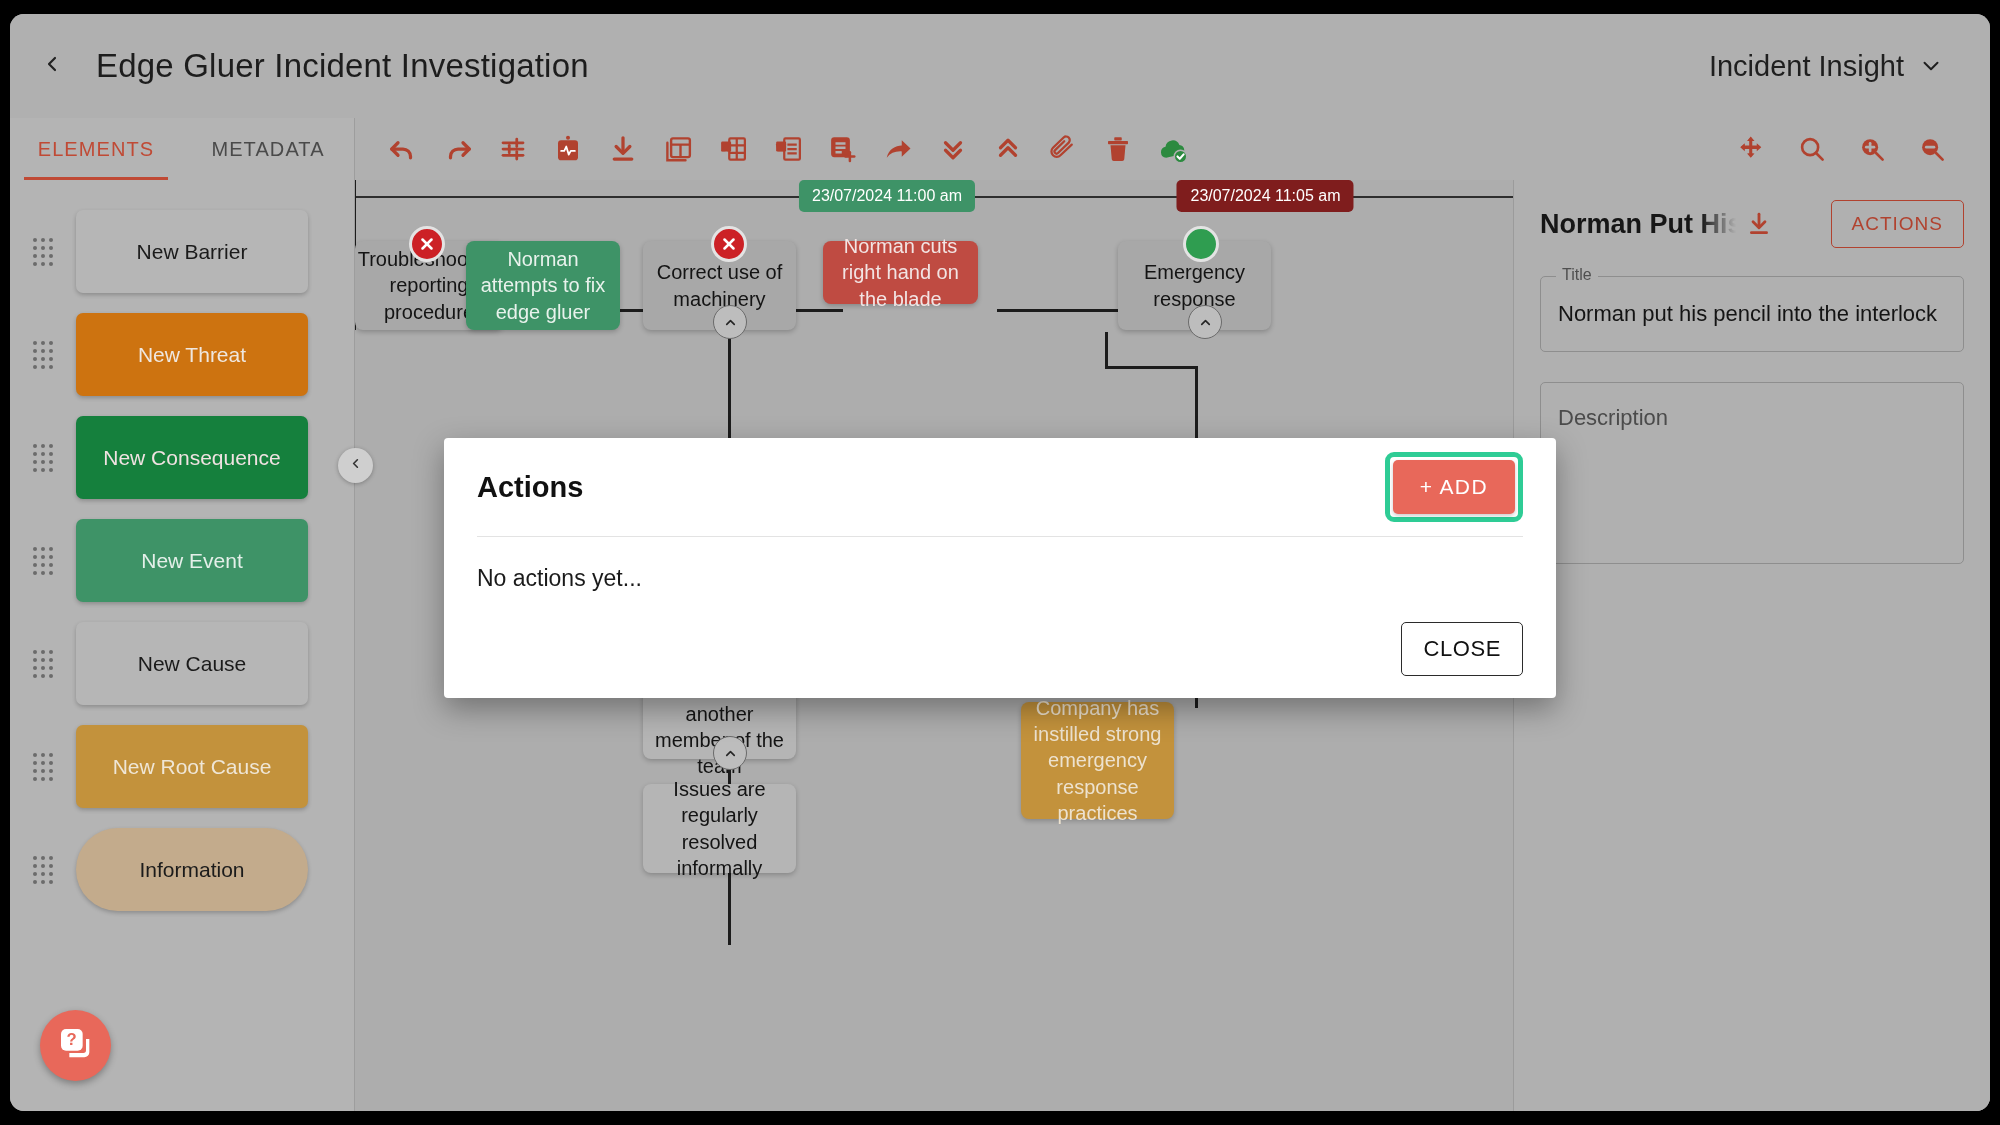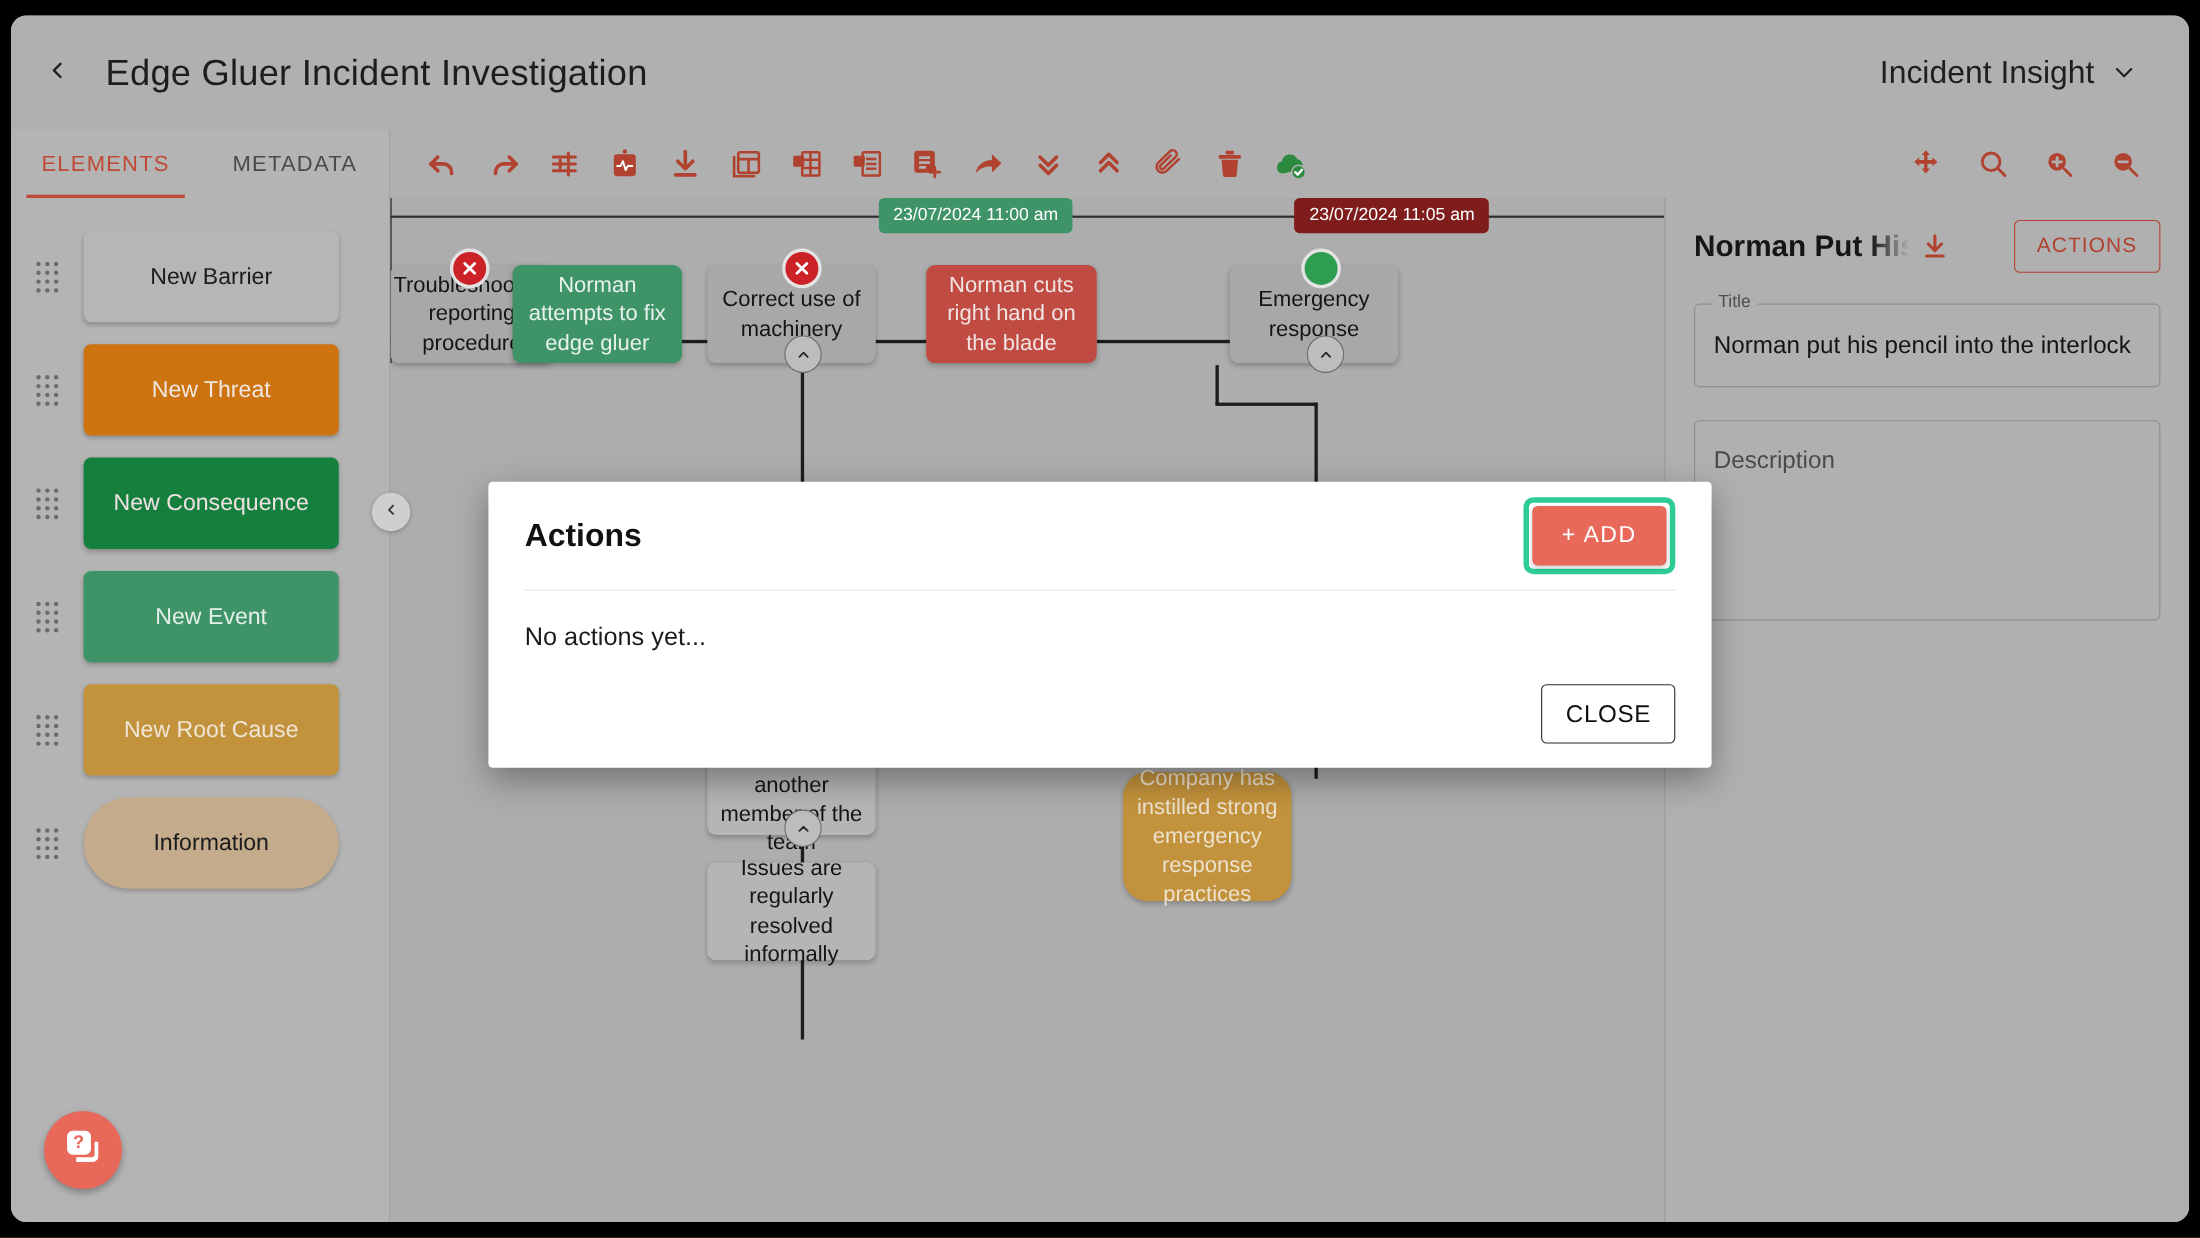--- a/index.html
+++ b/index.html
@@ -154,21 +154,21 @@
     position: absolute; border-radius: 8px;
     display: flex; align-items: center; justify-content: center;
     text-align: center; font-size: 20px; line-height: 1.32;
     padding: 8px 12px; box-shadow: 0 2px 5px rgba(0,0,0,.22);
     cursor: pointer;
   }
   .n-barrier { background: #a8a8a8; color: #141414; }
   .n-event   { background: #3e9367; color: #e8f2ec; }
   .n-cons    { background: #bf4b42; color: #f2e4e3; }
   .n-cause   { background: #b5b5b5; color: #141414; }
-  .n-root    { background: #c3923c; color: #ede2cf; border-radius: 22px; }
+  .n-root    { background: #c3923c; color: #ede2cf; }
 
   .badge-x {
     position: absolute; width: 36px; height: 36px; border-radius: 50%;
     background: #cc2126; border: 3px solid #e3e3e3;
     display: flex; align-items: center; justify-content: center;
     z-index: 6;
   }
   .badge-x svg { width: 18px; height: 18px; color: #fff; }
   .badge-ok {
     position: absolute; width: 36px; height: 36px; border-radius: 50%;
@@ -370,20 +370,39 @@
               <i></i>
               <i></i>
               <i></i>
               <i></i>
               <i></i>
               <i></i>
               <i></i>
               <i></i>
             </div>
           </div>
+        <div class="palette-chip chip-cause">New Cause</div>
+      </div>
+      <div class="palette-row">
+        <div class="drag-handle">
+            <div class="dots">
+              <i></i>
+              <i></i>
+              <i></i>
+              <i></i>
+              <i></i>
+              <i></i>
+              <i></i>
+              <i></i>
+              <i></i>
+              <i></i>
+              <i></i>
+              <i></i>
+            </div>
+          </div>
         <div class="palette-chip chip-rootcause">New Root Cause</div>
       </div>
       <div class="palette-row">
         <div class="drag-handle">
             <div class="dots">
               <i></i>
               <i></i>
               <i></i>
               <i></i>
               <i></i>
@@ -602,21 +621,21 @@
           <line x1="6" y1="6" x2="18" y2="18"></line>
           <line x1="18" y1="6" x2="6" y2="18"></line>
         </svg>
     </div>
     <div class="chev-btn" style="left:358px; top:125px;">
       <svg viewBox="0 0 24 24" fill="none" stroke="currentColor" stroke-width="2.6" stroke-linecap="round" stroke-linejoin="round">
           <polyline points="6 15 12 9 18 15"></polyline>
         </svg>
     </div>
 
-    <div class="node n-cons" style="left:487px; top:61px; width:155px; height:89px;">Norman cuts right hand on the blade</div>
+    <div class="node n-cons" style="left:468px; top:61px; width:155px; height:63px;">Norman cuts right hand on the blade</div>
 
     <div class="node n-barrier" style="left:763px; top:61px; width:153px; height:89px;">Emergency response</div>
     <div class="badge-ok" style="left:828px; top:46px;"></div>
     <div class="chev-btn" style="left:833px; top:125px;">
       <svg viewBox="0 0 24 24" fill="none" stroke="currentColor" stroke-width="2.6" stroke-linecap="round" stroke-linejoin="round">
           <polyline points="6 15 12 9 18 15"></polyline>
         </svg>
     </div>
 
     <div class="node n-cause" style="left:288px; top:360px; width:153px; height:89px;">disable safety system</div>

